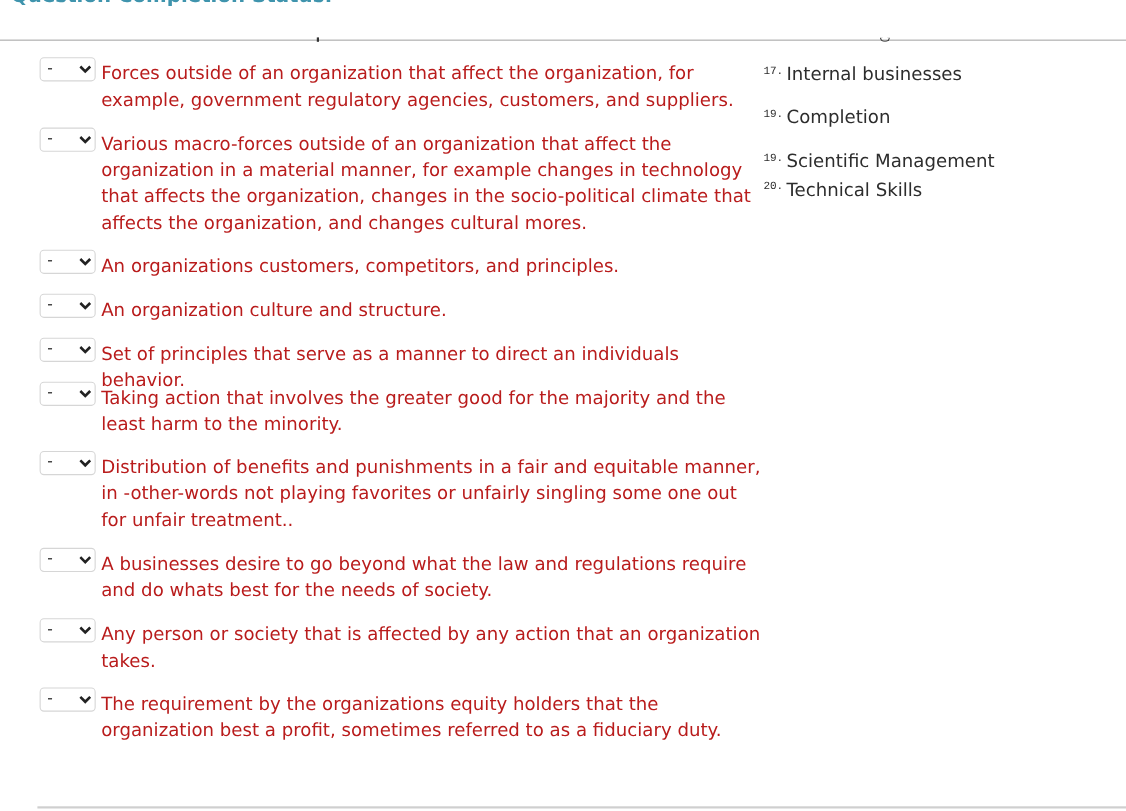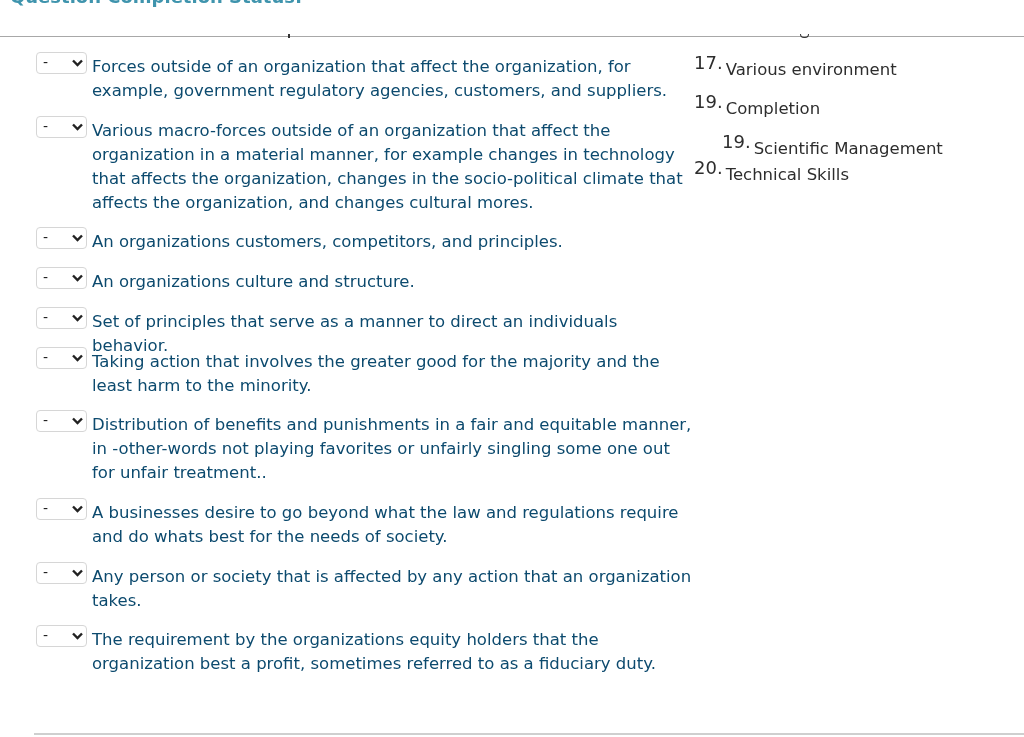--- a/index.html
+++ b/index.html
@@ -21,25 +21,25 @@
     .row { position: absolute; left: 36px; }
     .sel {
       position: absolute; left: 0; top: 0;
       width: 51px; height: 22px; box-sizing: border-box;
       border: 1px solid #d6d6d6; border-radius: 4px; background: #fff;
     }
     .sel .val { position: absolute; left: 6px; top: 1px; font-size: 14px; color: #222; }
     .sel .chev { position: absolute; left: 35px; top: 6px; }
     .txt {
       position: absolute; left: 56px; top: 3px; width: 600px;
-      font-size: 16.5px; line-height: 24px; color: #0c4a6e;
+      font-size: 16.5px; line-height: 24px; color: #b91c1c;
     }
 
     .opt { position: absolute; left: 694px; font-size: 16.5px; color: #2d2d2d; white-space: nowrap; }
-    .opt .num { font-size: 18px; position: relative; top: -6px; margin-right: 3px; }
+    .opt .num { font-size: 10px; position: relative; top: -6px; margin-right: 3px; font-family: Liberation Mono, monospace; }
   </style>
 </head>
 <body>
 
 <div class="top-title">Question Completion Status:</div>
 <div class="hr-top"></div>
 <div class="clip-glyph" style="left:288px; top:34px;"></div>
 <div class="clip-arc" style="left:800px; top:34px;"></div>
 
 <div class="row" style="top:52px;">
@@ -72,21 +72,21 @@
   <div class="txt">An organizations customers, competitors, and principles.</div>
 </div>
 
 <div class="row" style="top:267px;">
   <div class="sel">
     <span class="val">-</span>
     <svg class="chev" width="11" height="8" viewBox="0 0 11 8">
         <path d="M1 1.5 L5.5 6 L10 1.5" stroke="#222" stroke-width="2.4" fill="none"></path>
       </svg>
   </div>
-  <div class="txt">An organizations culture and structure.</div>
+  <div class="txt">An organization culture and structure.</div>
 </div>
 
 <div class="row" style="top:307px;">
   <div class="sel">
     <span class="val">-</span>
     <svg class="chev" width="11" height="8" viewBox="0 0 11 8">
         <path d="M1 1.5 L5.5 6 L10 1.5" stroke="#222" stroke-width="2.4" fill="none"></path>
       </svg>
   </div>
   <div class="txt">Set of principles that serve as a manner to direct an individuals behavior.</div>
@@ -136,25 +136,25 @@
   <div class="sel">
     <span class="val">-</span>
     <svg class="chev" width="11" height="8" viewBox="0 0 11 8">
         <path d="M1 1.5 L5.5 6 L10 1.5" stroke="#222" stroke-width="2.4" fill="none"></path>
       </svg>
   </div>
   <div class="txt">The requirement by the organizations equity holders that the organization best a profit, sometimes referred to as a  fiduciary duty.</div>
 </div>
 
 <div class="opt" style="top:58px;">
-  <span class="num">17.</span><span>Various environment</span>
+  <span class="num">17.</span><span>Internal businesses</span>
 </div>
 <div class="opt" style="top:97px;">
   <span class="num">19.</span><span>Completion</span>
 </div>
-<div class="opt" style="top:137px;margin-left:28px;">
+<div class="opt" style="top:137px;">
   <span class="num">19.</span><span>Scientific Management</span>
 </div>
 <div class="opt" style="top:163px;">
   <span class="num">20.</span><span>Technical Skills</span>
 </div>
 
 <div class="hr-bottom"></div>
 
 </body></html>

